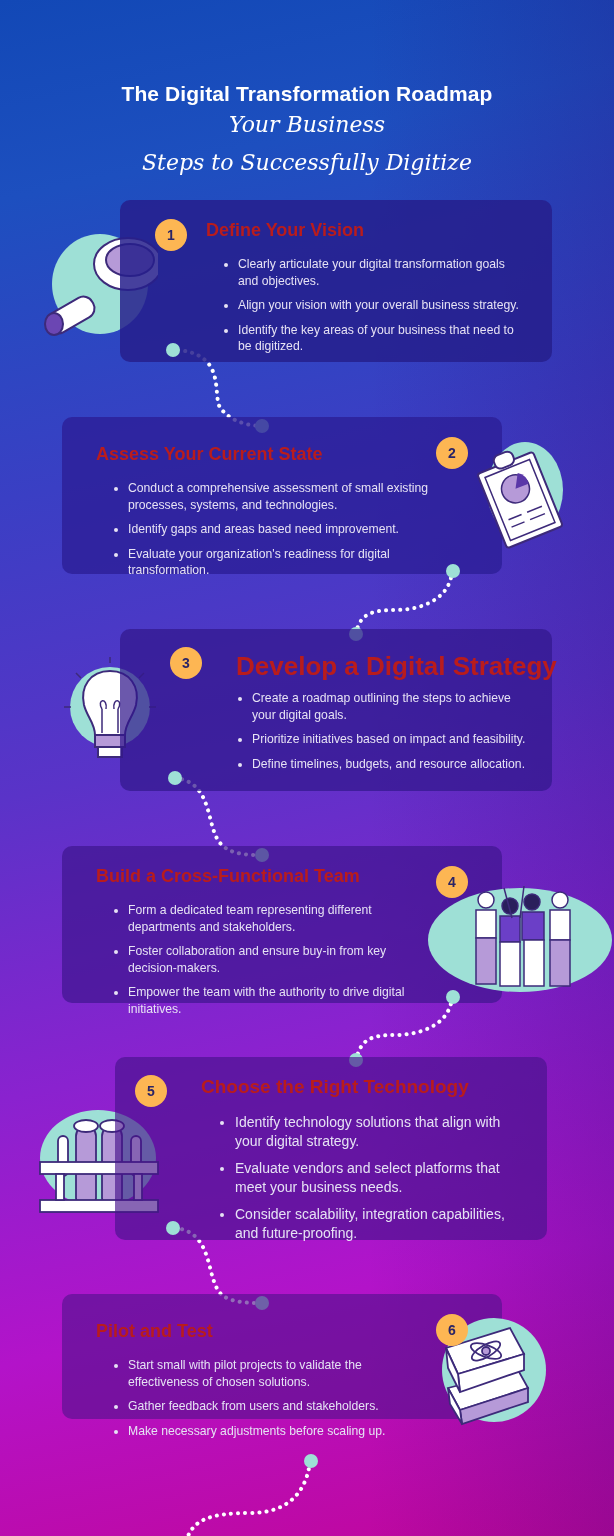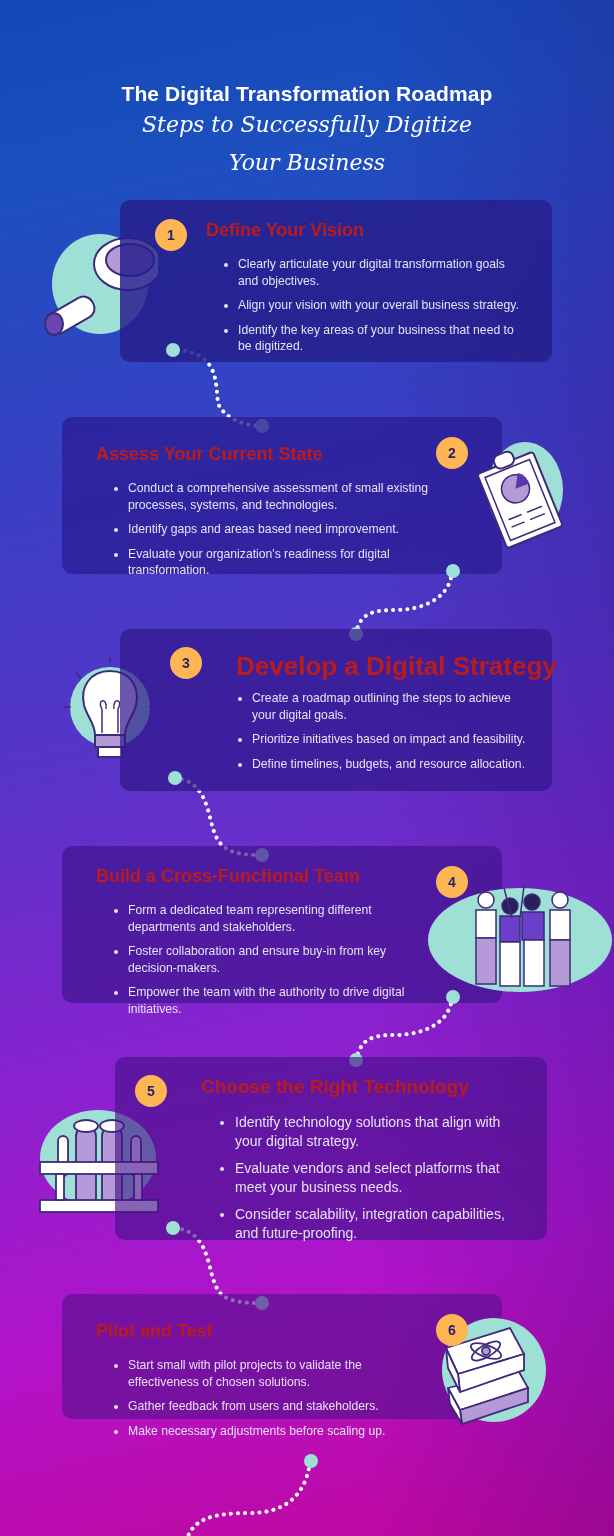--- a/index.html
+++ b/index.html
@@ -51,22 +51,22 @@
   svg.conn { position:absolute; overflow:visible; }
   .illus { position:absolute; }
 </style>
 </head>
 <body>
 
 <div class="overlay"></div>
 
 <div class="title">The Digital Transformation Roadmap</div>
 <div class="subtitle">
+  <div>Your Business</div>
   <div>Steps to Successfully Digitize</div>
-  <div>Your Business</div>
 </div>
 
 <svg class="conn" style="left:0;top:0" width="614" height="1536">
   <path d="M178,350 C230,355 210,400 222,410 C232,422 250,426 262,426" fill="none" stroke="#fff" stroke-width="4" stroke-linecap="round" stroke-dasharray="0.1 7"></path>
   <path d="M452,571 C450,600 420,610 395,610 C370,610 360,615 356,633" fill="none" stroke="#fff" stroke-width="4" stroke-linecap="round" stroke-dasharray="0.1 7"></path>
   <path d="M175,778 C215,782 205,830 222,845 C232,855 250,855 262,855" fill="none" stroke="#fff" stroke-width="4" stroke-linecap="round" stroke-dasharray="0.1 7"></path>
   <path d="M452,997 C450,1025 420,1035 395,1035 C370,1035 360,1040 356,1061" fill="none" stroke="#fff" stroke-width="4" stroke-linecap="round" stroke-dasharray="0.1 7"></path>
   <path d="M175,1228 C215,1232 205,1280 222,1295 C232,1303 250,1303 262,1303" fill="none" stroke="#fff" stroke-width="4" stroke-linecap="round" stroke-dasharray="0.1 7"></path>
   <path d="M310,1462 C305,1500 280,1513 250,1513 C210,1513 195,1520 188,1536" fill="none" stroke="#fff" stroke-width="4" stroke-linecap="round" stroke-dasharray="0.1 7"></path>
 </svg>

